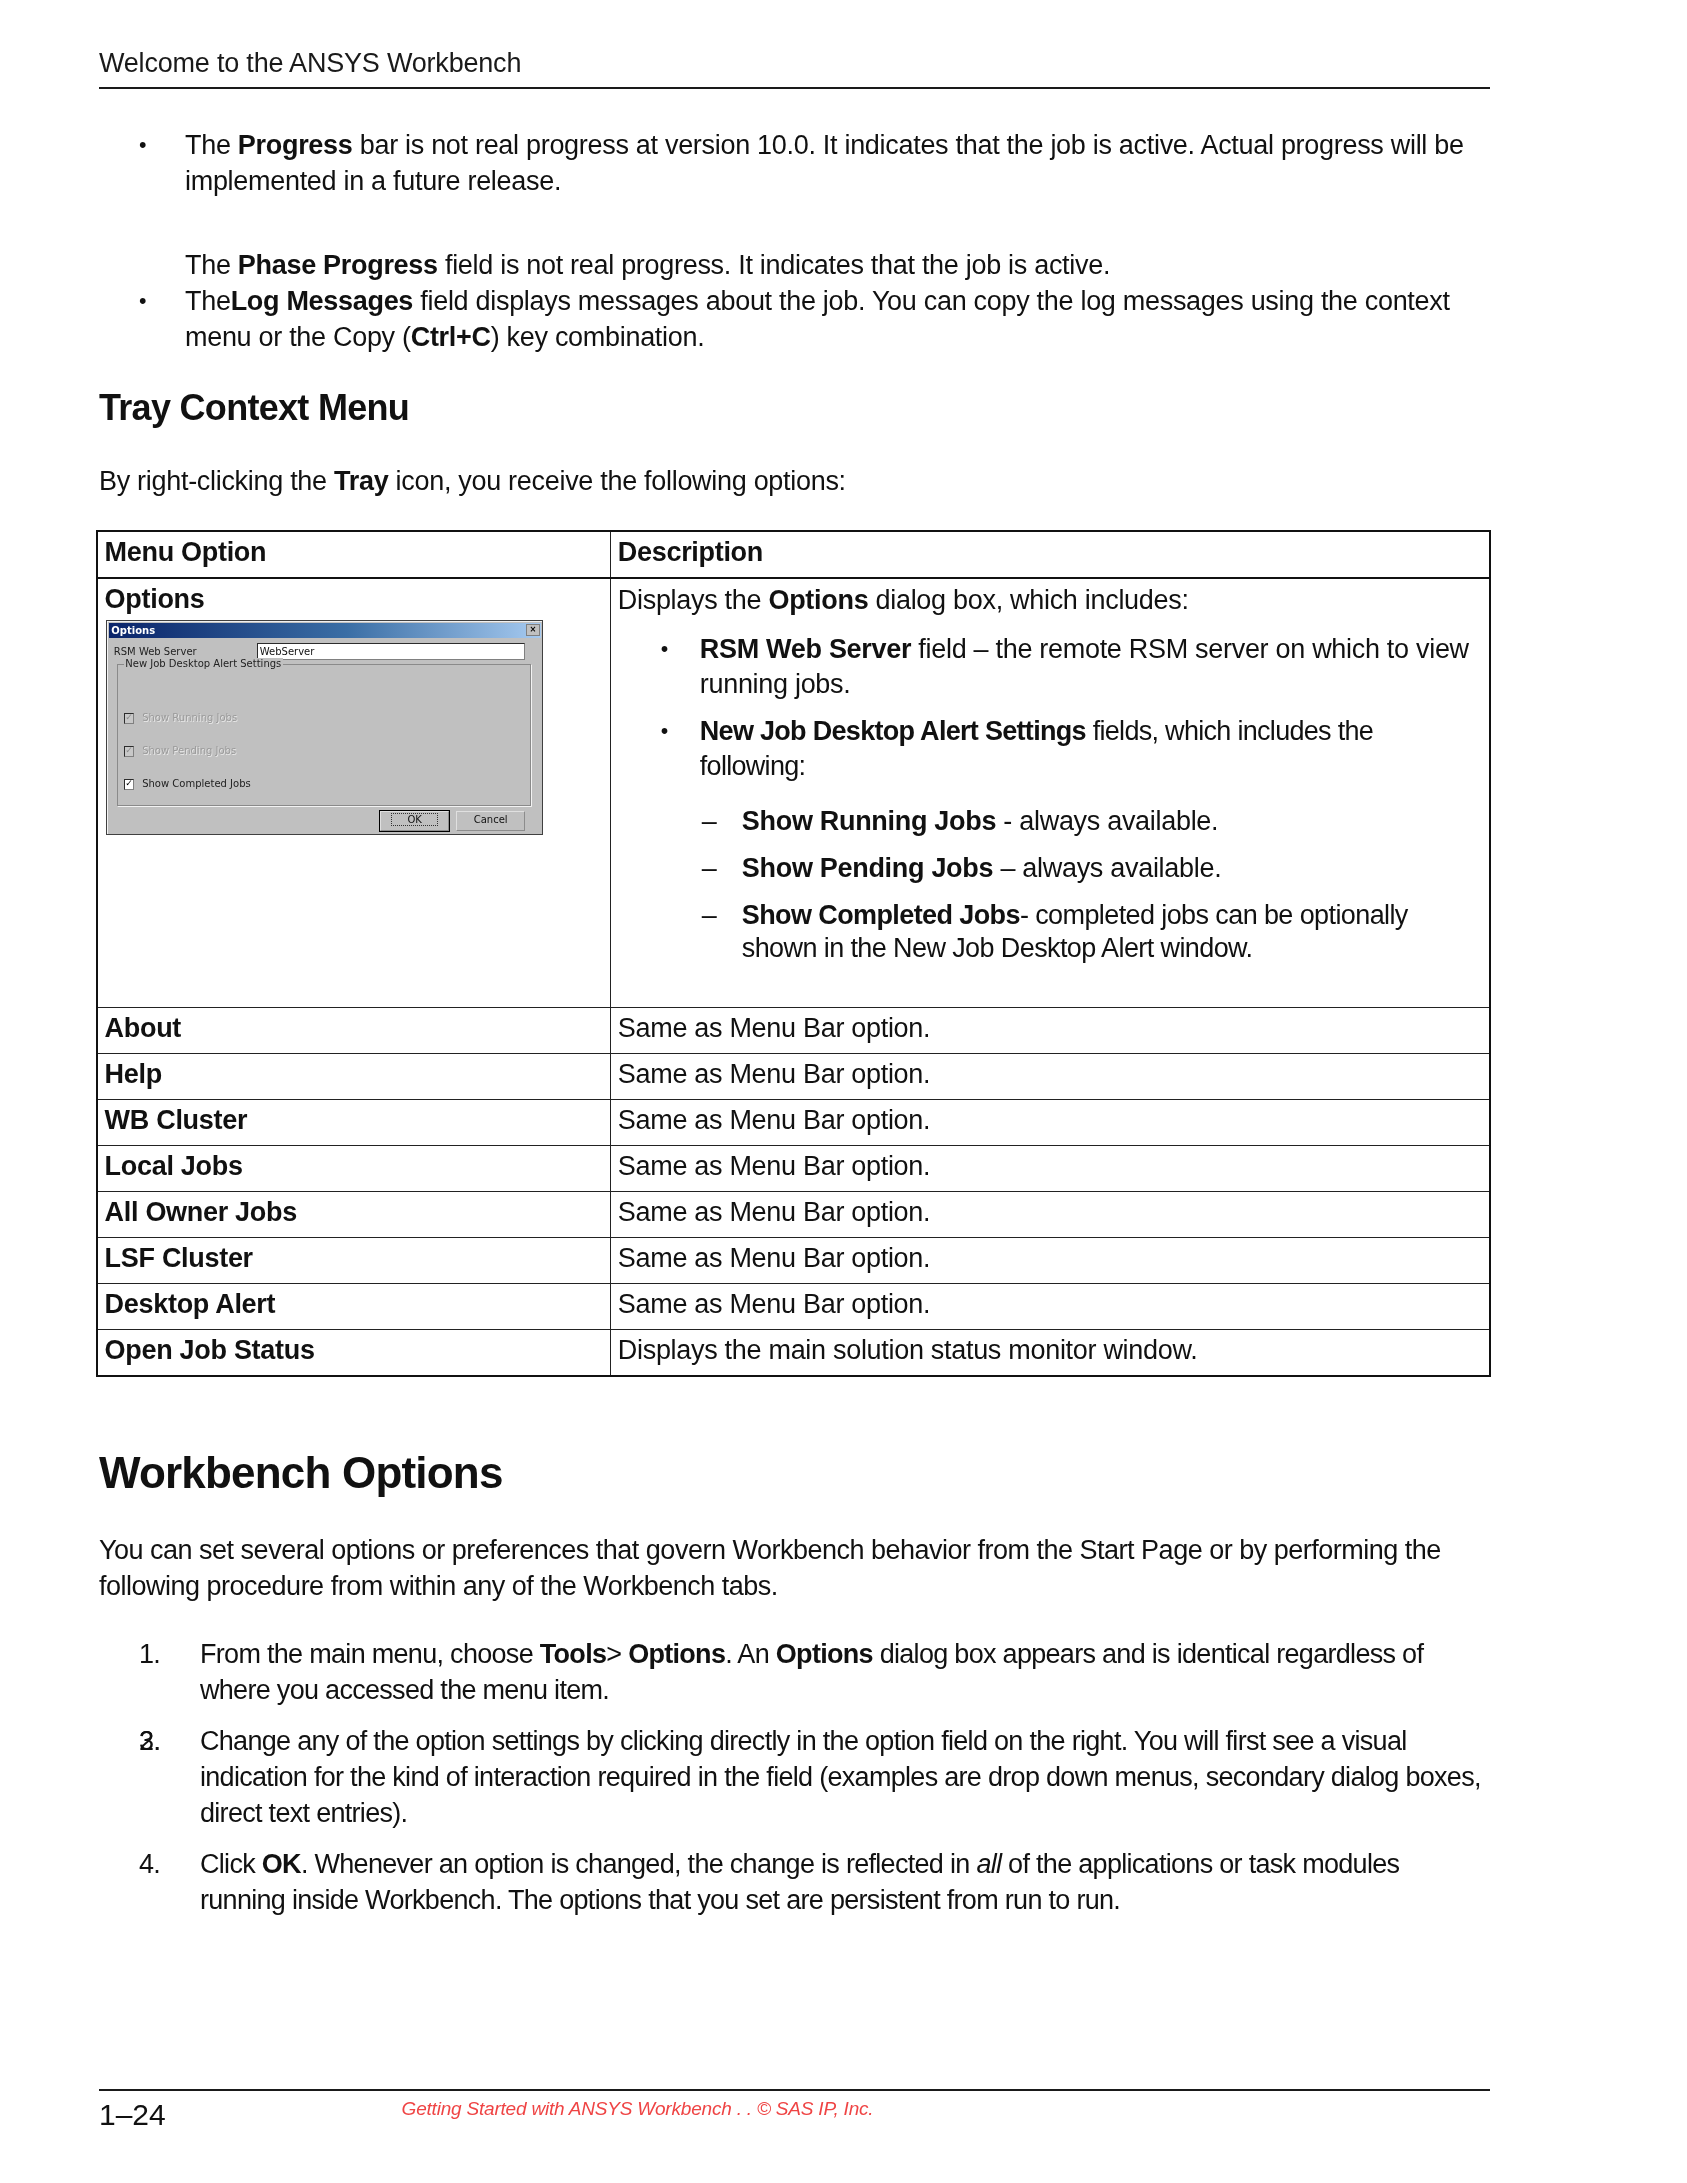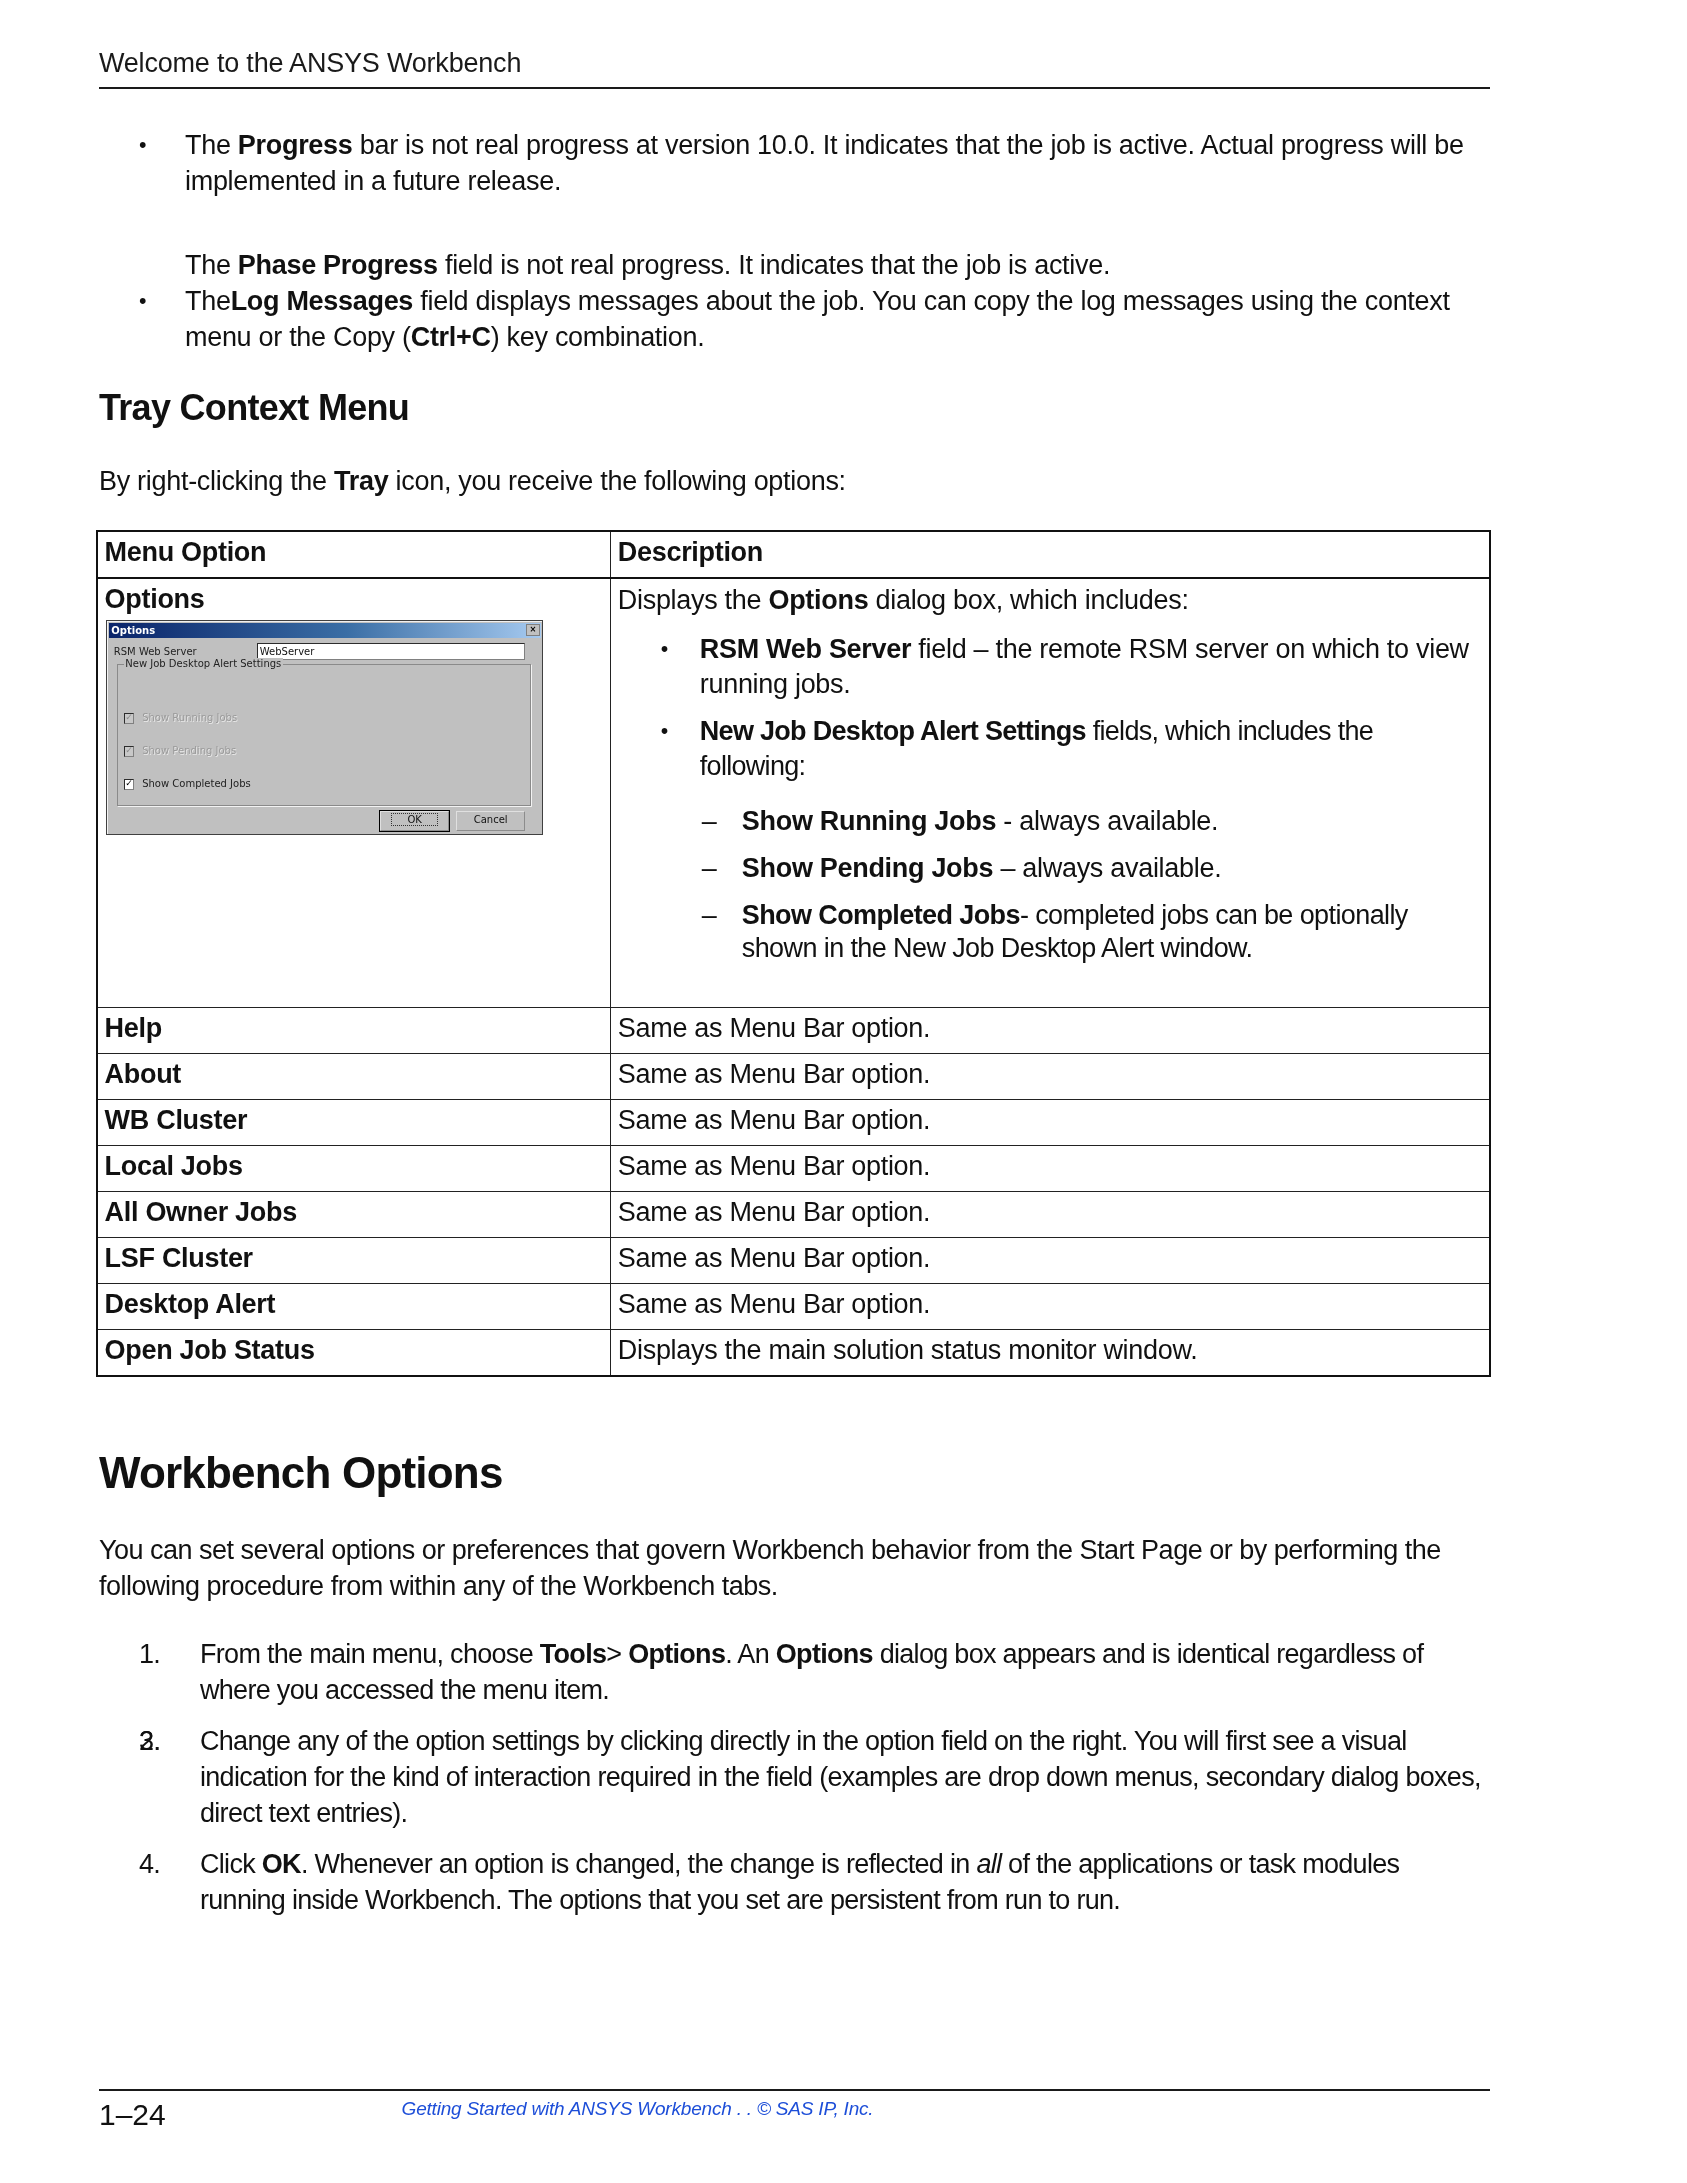--- a/index.html
+++ b/index.html
@@ -106,21 +106,21 @@
 
   
   .num-list { position: absolute; left: 99px; width: 1392px; margin: 0; padding: 0; list-style: none; }
   .num-list > li { position: relative; padding-left: 101px; font-size: 27px; line-height: 36px; letter-spacing: -0.4px; }
   .num-list > li .num { position: absolute; left: 40px; top: 0; }
 
   .footer-rule { position: absolute; left: 99px; top: 2089px; width: 1391px; border-top: 2.5px solid #1a1a1a; }
   .footer-page { position: absolute; left: 99px; top: 2098px; font-size: 30px; color: #111; }
   .footer-center {
     position: absolute; left: 0; width: 1687px; top: 2098px; text-align: center;
-    font-size: 19px; font-style: italic; color: #1d4ed8; letter-spacing: -0.2px; padding-left: 49px;
+    font-size: 19px; font-style: italic; color: #ef4444; letter-spacing: -0.2px; padding-left: 49px;
     box-sizing: border-box;
   }
   .footer-center span { display: inline-block; margin-left: -461px; }
 </style>
 </head>
 <body>
 
 <div class="running-header">Welcome to the ANSYS Workbench</div>
 <div class="header-rule"></div>
 
@@ -206,25 +206,25 @@
             <b>Show Pending Jobs</b><span> – always available.</span>
           </li>
           <li style="letter-spacing:-0.6px;">
             <span class="dash">–</span>
             <b>Show Completed Jobs</b><span>- completed jobs can be optionally shown in the New Job Desktop Alert window.</span>
           </li>
         </ul>
       </td>
     </tr>
     <tr class="simple">
+      <td class="col1">About</td>
+      <td>Same as Menu Bar option.</td>
+    </tr>
+    <tr class="simple">
       <td class="col1">Help</td>
-      <td>Same as Menu Bar option.</td>
-    </tr>
-    <tr class="simple">
-      <td class="col1">About</td>
       <td>Same as Menu Bar option.</td>
     </tr>
     <tr class="simple">
       <td class="col1">WB Cluster</td>
       <td>Same as Menu Bar option.</td>
     </tr>
     <tr class="simple">
       <td class="col1">Local Jobs</td>
       <td>Same as Menu Bar option.</td>
     </tr>

